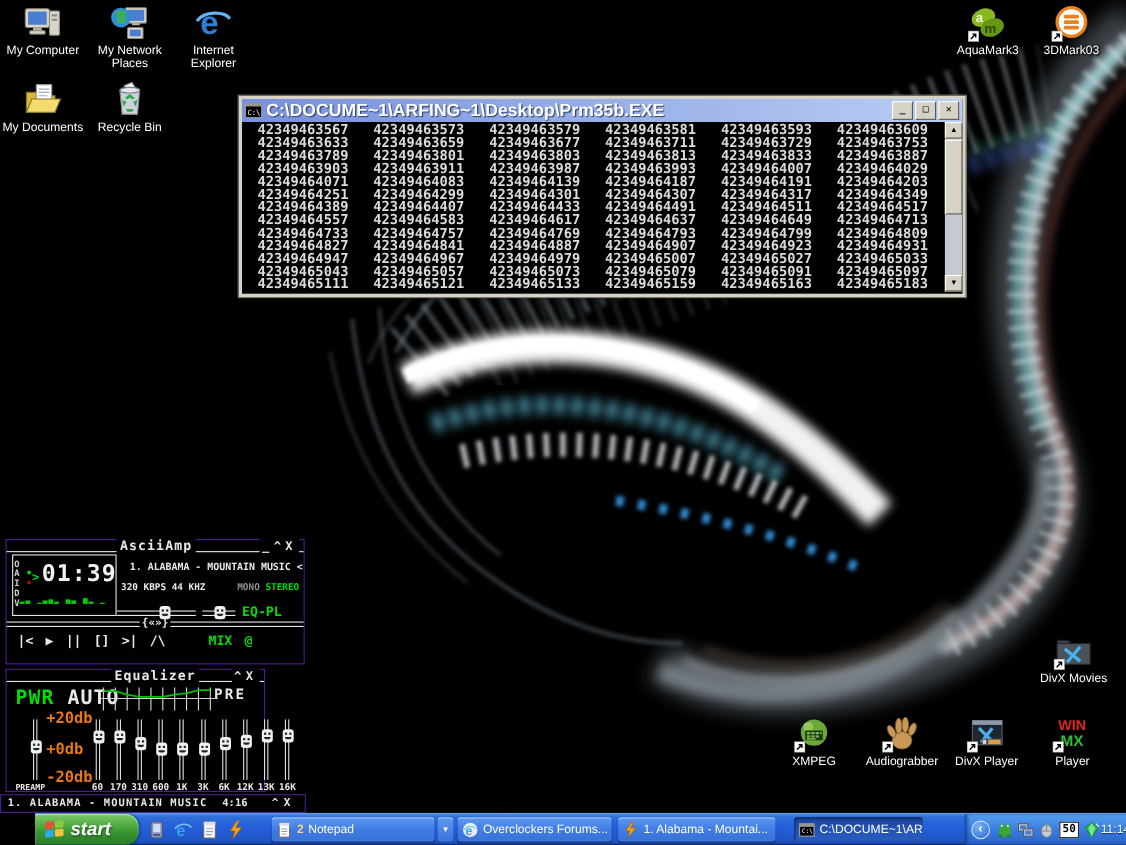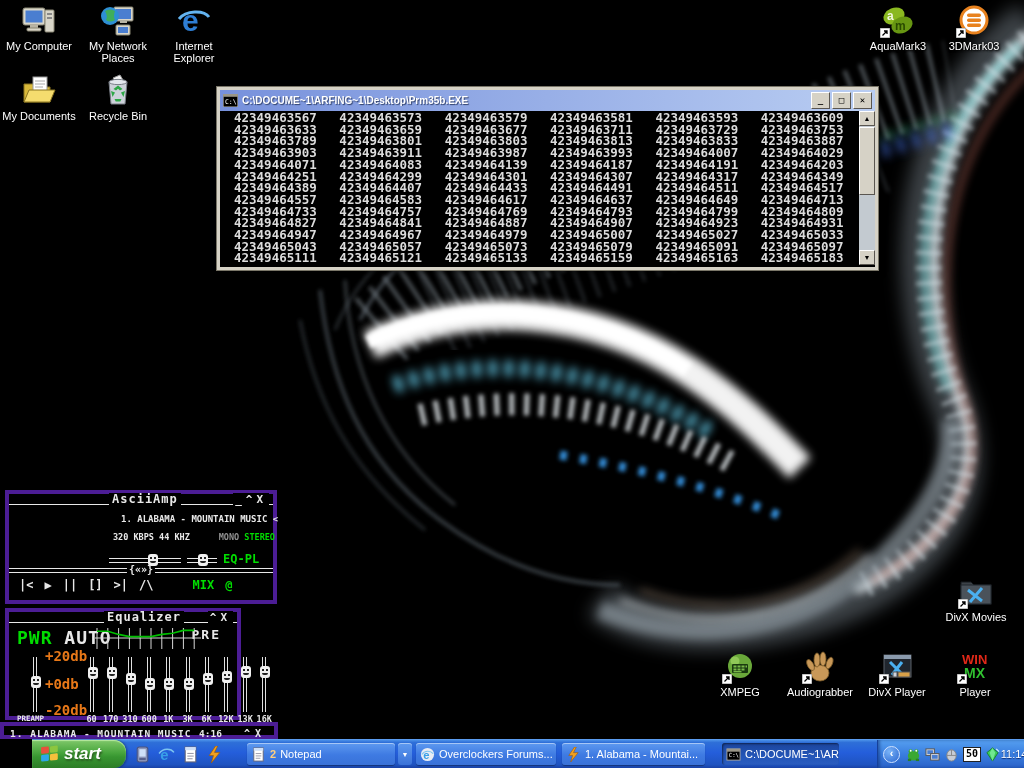--- a/index.html
+++ b/index.html
@@ -14,39 +14,39 @@
   .icon-label{line-height:12px;margin-top:2px;text-shadow:1px 1px 2px #000,0 0 3px #000;}
   .shortcut{position:absolute;left:0;bottom:0;width:10px;height:10px;}
   .shortcut svg{width:10px;height:10px;display:block;}
   
   #console{position:absolute;left:217px;top:87px;width:661px;height:183px;z-index:3;
     background:#000;border:3px solid #d6d2c6;outline:1px solid #7a7668;box-sizing:border-box;
     box-shadow:2px 2px 6px rgba(0,0,0,.6);}
   .con-title{height:21px;display:flex;align-items:center;padding:0 3px;
     background:linear-gradient(to right,#7791dc,#b9cdf2);}
   .con-title .t-icon{width:15px;height:13px;margin-right:4px;}
-  .con-title .t-text{flex:1;color:#fff;font-weight:bold;font-size:10px;
+  .con-title .t-text{flex:1;color:#fff;font-weight:bold;font-size:16px;
     text-shadow:1px 1px 1px #30406a;white-space:nowrap;overflow:hidden;}
   .con-btn{width:17px;height:15px;margin-left:2px;background:#d6d2c6;
     border:1px solid;border-color:#fff #5a5650 #5a5650 #fff;
     font-size:9px;font-weight:bold;color:#000;display:flex;align-items:center;justify-content:center;
     font-family:"DejaVu Sans Mono",monospace;line-height:1;}
   .con-body{position:relative;height:154px;background:#000;}
   #console-rows{position:absolute;left:0;top:1px;right:17px;padding-left:14px;
     font-family:"DejaVu Sans Mono",monospace;font-size:12.5px;line-height:11.7px;
     font-weight:bold;color:#dcdcdc;white-space:pre;}
   .con-scroll{position:absolute;right:0;top:0;width:16px;height:154px;background:#c3cad0;}
   .sc-btn{position:absolute;left:0;width:16px;height:15px;background:#d6d2c6;
     border:1px solid;border-color:#fff #5a5650 #5a5650 #fff;box-sizing:border-box;
     font-size:7px;color:#000;text-align:center;line-height:13px;}
   .sc-up{top:0;} .sc-down{bottom:0;}
   .sc-thumb{position:absolute;left:0;top:16px;width:16px;height:68px;background:#d6d2c6;
     border:1px solid;border-color:#fff #5a5650 #5a5650 #fff;box-sizing:border-box;}
   
-  .awin{position:absolute;background:#000;border:4px solid #4c1d95;z-index:4;
+  .awin{position:absolute;background:#000;border:1px solid #4c1d95;z-index:4;
     font-family:"DejaVu Sans Mono",monospace;color:#e8e8e8;box-sizing:border-box;}
   .atitle{position:absolute;left:0;right:0;top:0;height:10px;border-bottom:1px solid #e8e8e8;}
   .atitle .cap{position:absolute;top:-1px;height:14px;line-height:13px;background:#000;
     padding:0 3px;font-size:12px;font-weight:bold;letter-spacing:1px;}
   .atitle .wbtns{position:absolute;right:4px;top:-1px;height:14px;line-height:13px;background:#000;
     padding:0 2px;font-size:11px;font-weight:bold;letter-spacing:4px;}
   .green{color:#00dd00;}
   .dim{color:#909090;}
   .orange{color:#e87818;}
   
@@ -413,20 +413,26 @@
       <div class="sc-btn sc-down">▼</div>
     </div>
   </div>
 </div>
 
 <div id="amp" class="awin">
   <div class="atitle">
     <span class="cap" style="left:100px;">AsciiAmp</span>
     <span class="wbtns"><span>_</span><span>^</span><span>X</span></span>
   </div>
+  <div class="amp-left">
+    <div class="clutter">OAIDV</div>
+    <div class="indicator"><span class="dotg"></span><span class="dotr"></span><span class="green">&gt;</span></div>
+    <div class="lcd">01:39</div>
+    <div class="viz">▂▃ ▁▃▄▂ ▄▃ ▅▂ ▁</div>
+  </div>
   <div class="amp-track"><span>1. ALABAMA - MOUNTAIN MUSIC</span> <span>&lt;</span></div>
   <div class="amp-info">
     <span>320 KBPS 44 KHZ</span>
     <span class="chan"><span class="dim">MONO</span> <span class="green">STEREO</span></span>
   </div>
   <div id="vol-slider" class="hslider">
       <div class="track"></div>
       <div class="knob" style="left: calc(62% - 6px);"></div>
     </div>
   <div id="bal-slider" class="hslider">

